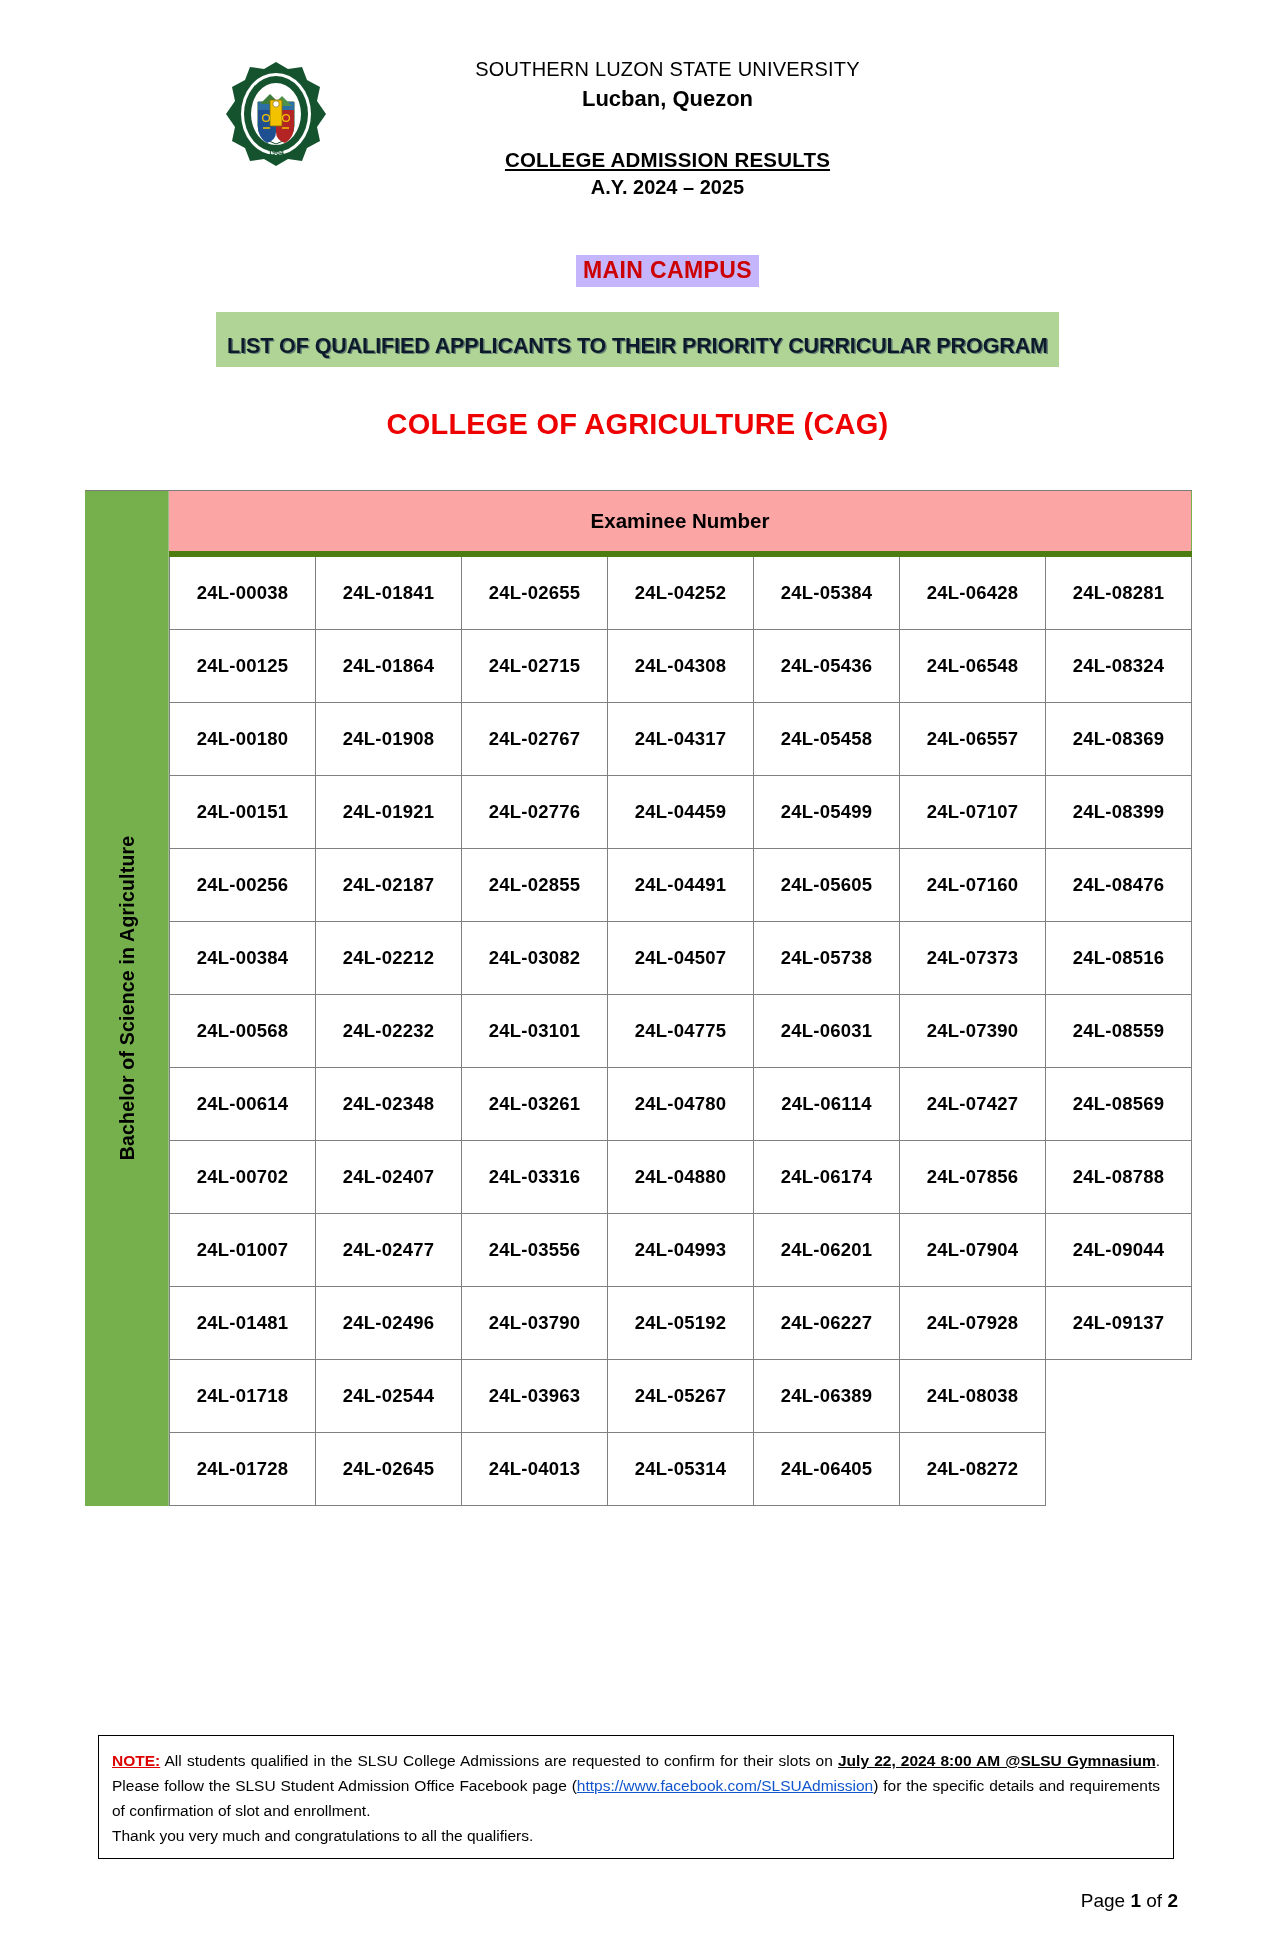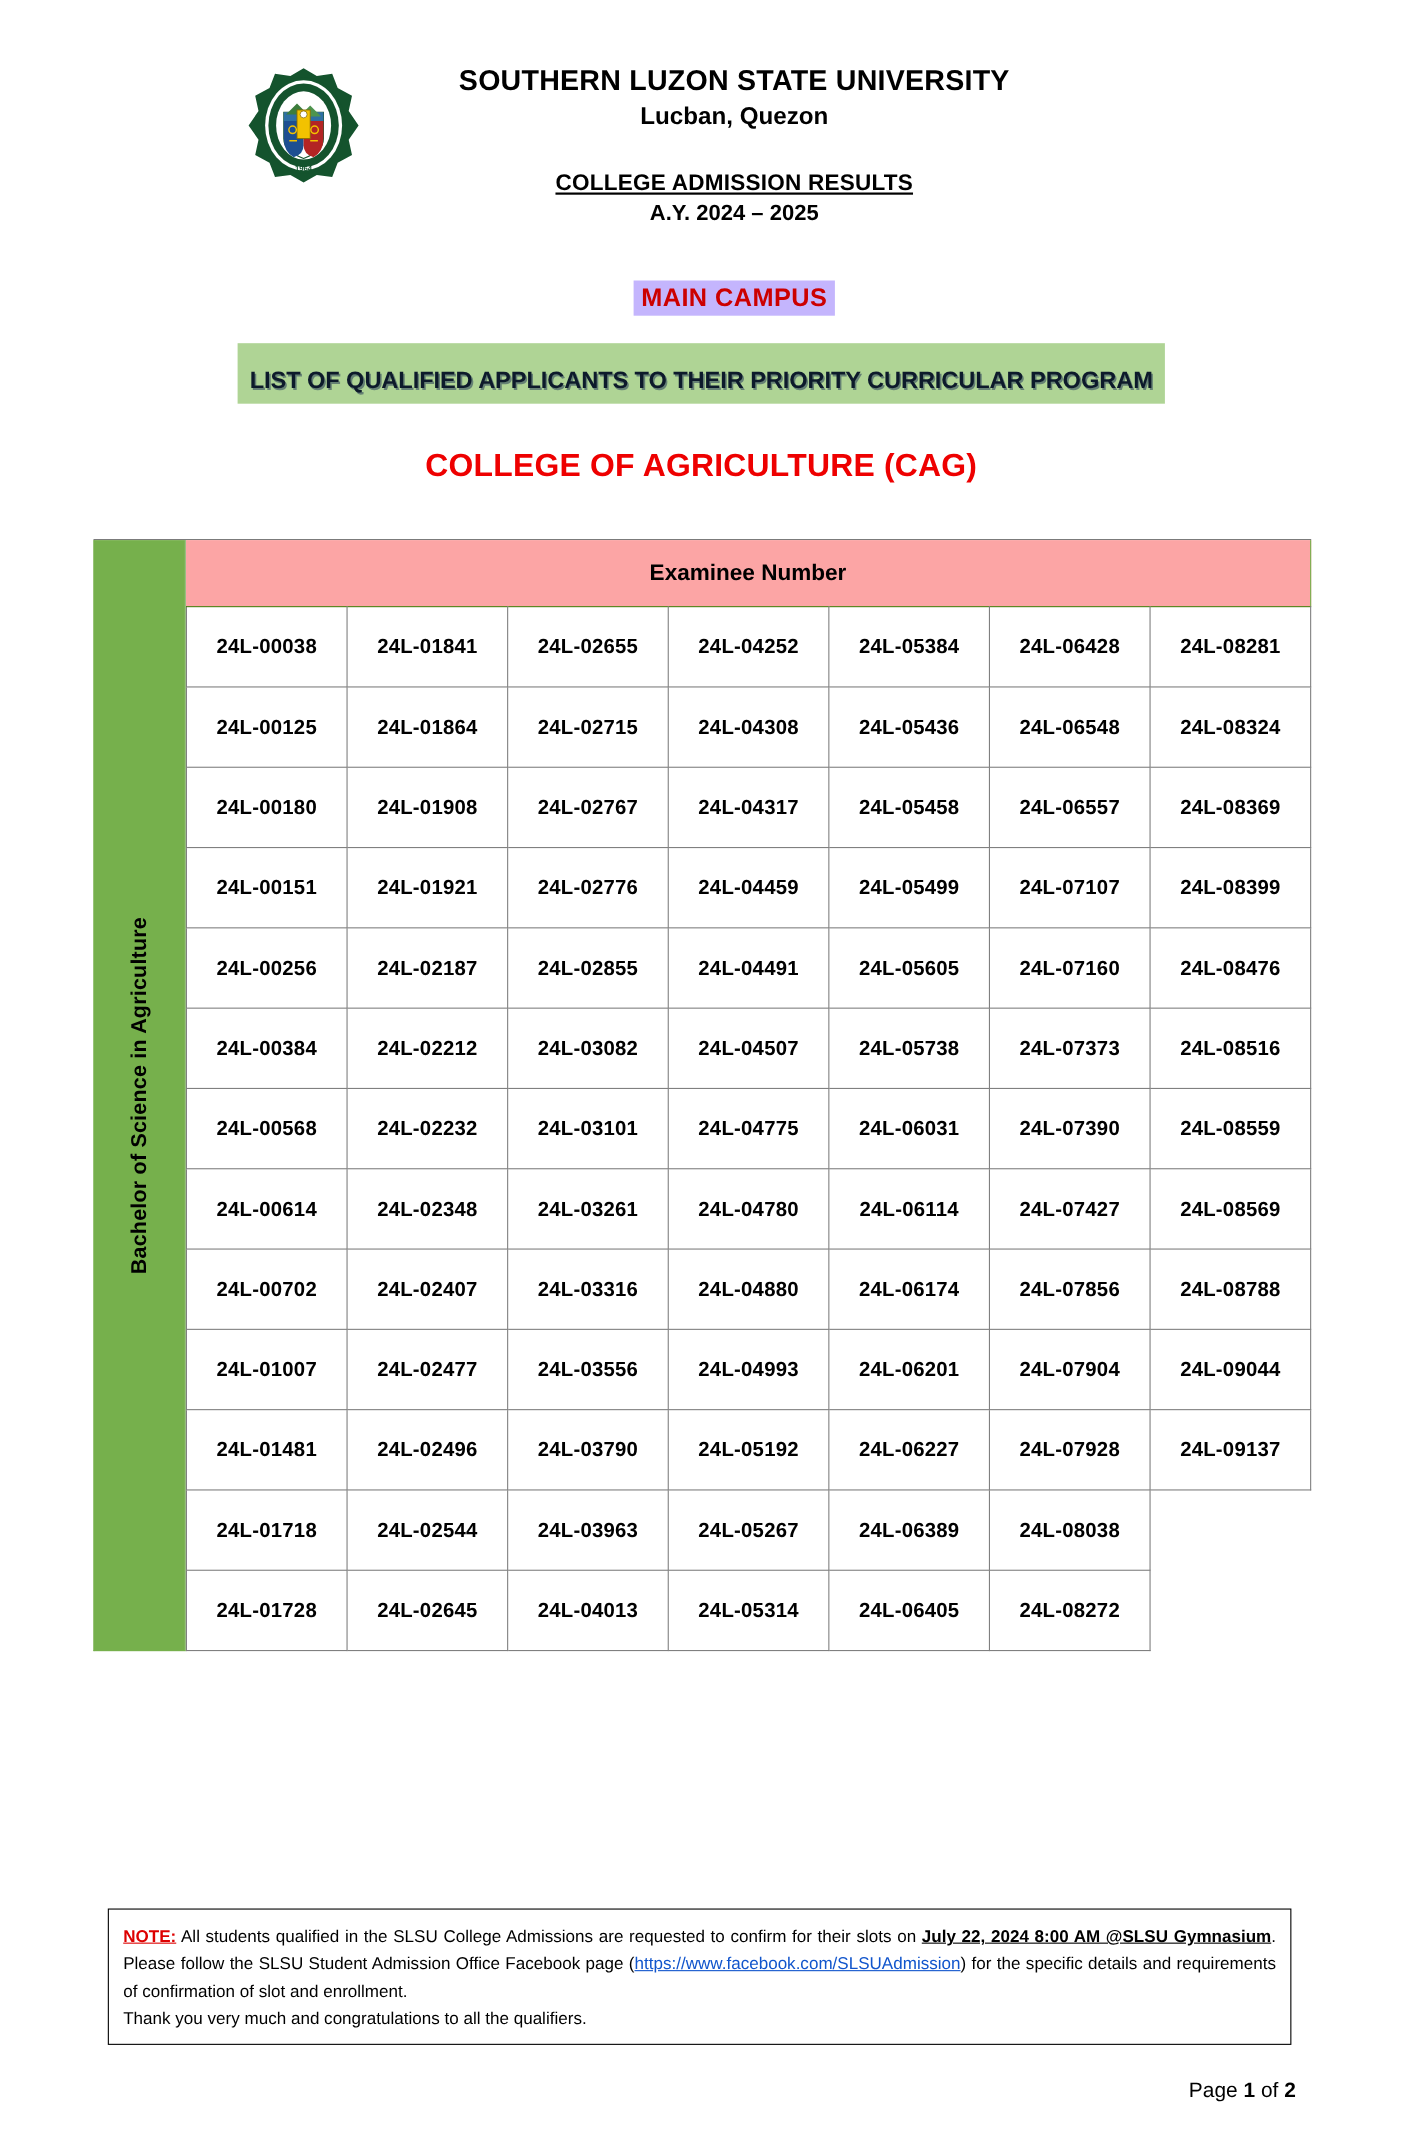--- a/index.html
+++ b/index.html
@@ -32,22 +32,22 @@
     text-align: center;
   }
   .logo-wrap {
     position: absolute;
     left: 222px;
     top: 2px;
     width: 108px;
     height: 108px;
   }
   .univ-title {
-    font-size: 26px;
-    font-weight: bold;
+    font-size: 20px;
+    font-weight: normal;
     letter-spacing: 0.2px;
     line-height: 1.18;
     margin: 0;
     padding-left: 60px;
   }
   .univ-sub {
     font-size: 22px;
     font-weight: bold;
     margin: 4px 0 0 0;
     padding-left: 60px;
@@ -181,21 +181,21 @@
     font-weight: bold;
     color: #000;
     letter-spacing: 0.2px;
     background: #ffffff;
   }
   table.exam td.blank {
     border-color: transparent;
     background: transparent;
   }
   table.exam tr:first-child td {
-    border-top: 1px solid #4d7c0f;
+    border-top: 6px solid #4d7c0f;
     margin-left: 36px;
   }
 
   
   .note-box {
     position: absolute;
     top: 1735px;
     left: 98px;
     width: 1076px;
     box-sizing: border-box;

